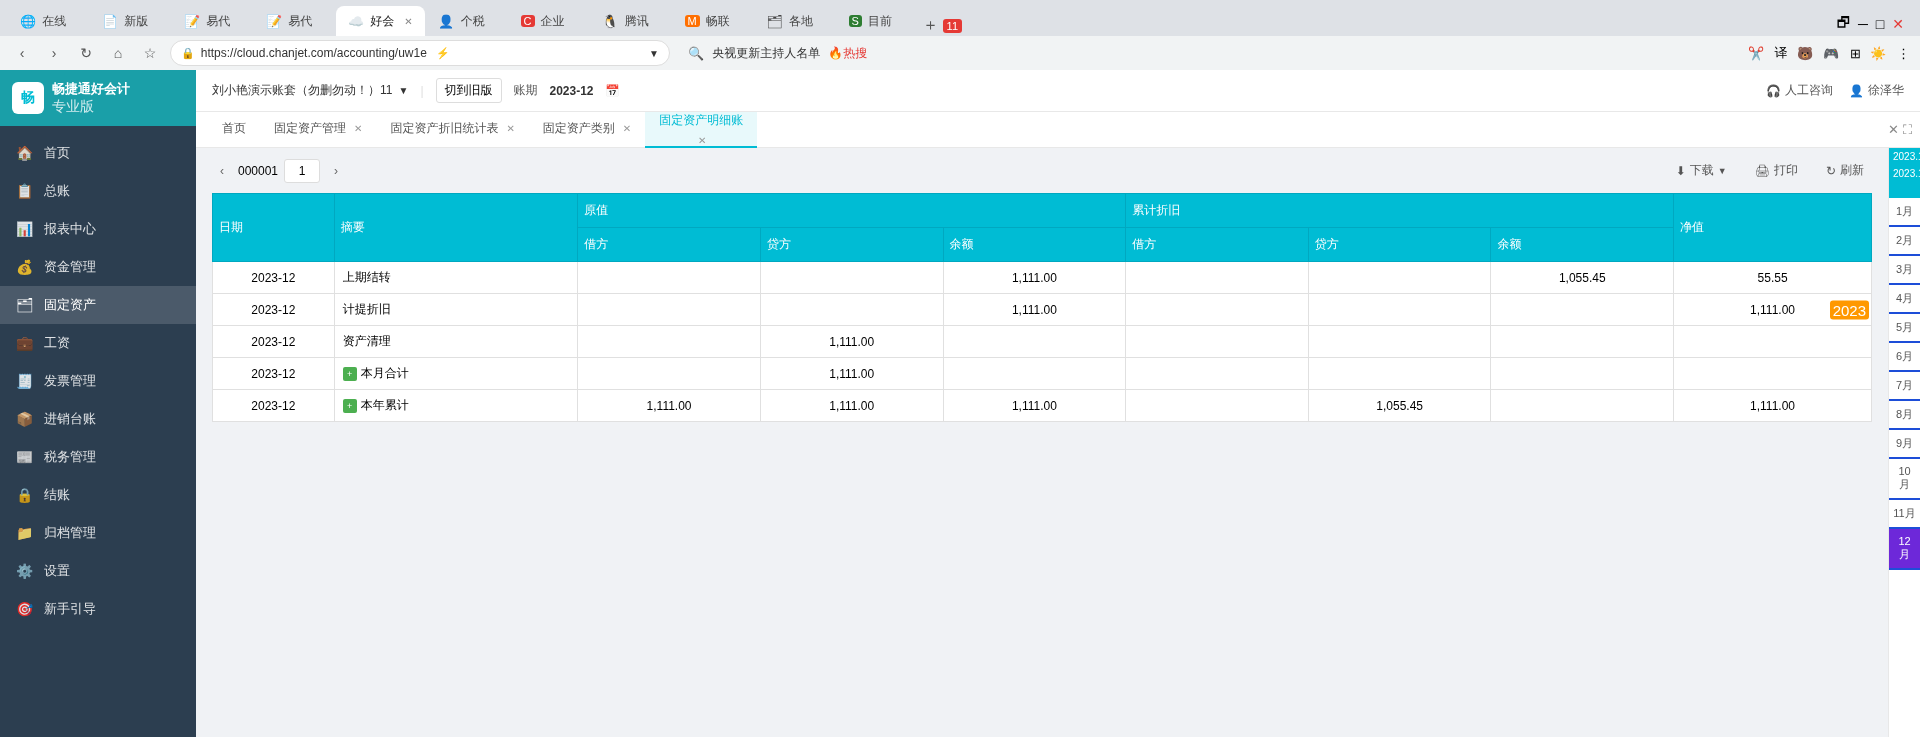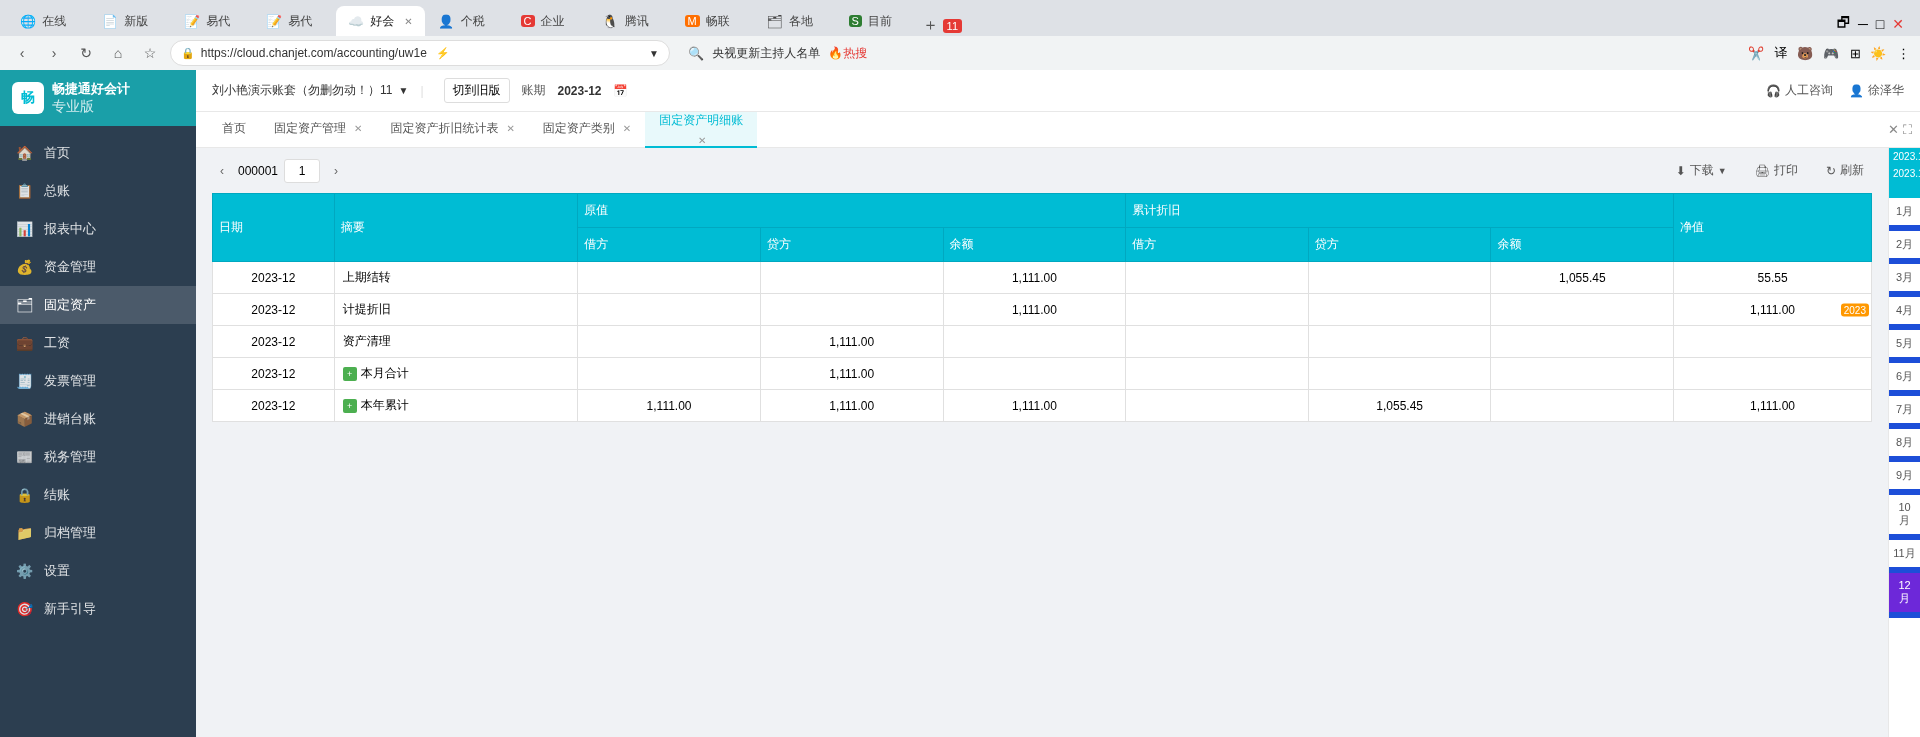--- a/index.html
+++ b/index.html
@@ -63,21 +63,21 @@
     .ledger-table th { background: #00bcd4; color: #fff; padding: 8px 6px; text-align: left; border: 1px solid #00a8c0; font-weight: normal; }
     .ledger-table td { padding: 7px 8px; border: 1px solid #e0e0e0; text-align: center; background: #fff; }
     .ledger-table td.center { text-align: center; }
     .ledger-table td.left { text-align: left; }
     .row-icon { display: inline-block; width: 14px; height: 14px; background: #4caf50; color: #fff; border-radius: 2px; font-size: 9px; text-align: center; line-height: 14px; margin-right: 4px; }
 
     
     .right-panel { width: 32px; background: #fff; border-left: 1px solid #e8e8e8; display: flex; flex-direction: column; }
     .right-panel-header { background: #00bcd4; color: #fff; writing-mode: vertical-rl; text-align: center; padding: 8px 4px; font-size: 11px; cursor: pointer; white-space: nowrap; }
     .month-list { flex: 1; display: flex; flex-direction: column; overflow-y: auto; }
-    .month-item { padding: 6px 4px; text-align: center; font-size: 11px; cursor: pointer; color: #555; border-bottom: 6px solid #1d4ed8; }
+    .month-item { padding: 6px 4px; text-align: center; font-size: 11px; cursor: pointer; color: #555; border-bottom: 2px solid #1d4ed8; }
     .month-item.active { background: #6d28d9; color: #fff; }
 
     .period-dates { background: #00bcd4; color: #fff; font-size: 10px; padding: 3px 4px; text-align: center; }
 
     
     ::-webkit-scrollbar { width: 4px; height: 4px; }
     ::-webkit-scrollbar-track { background: #f1f1f1; }
     ::-webkit-scrollbar-thumb { background: #ccc; border-radius: 2px; }
   </style>
 </head>
@@ -241,21 +241,21 @@
   </div>
 
   <div class="main-content">
 
     <div class="app-header">
       <div class="company-selector">
         <span>刘小艳演示账套（勿删勿动！）11</span>
         <span style="font-size:10px;">▼</span>
       </div>
       <span style="color:#e0e0e0;">|</span>
-      <span style="background:#fff;border:1px solid #ddd;padding:3px 8px;border-radius:3px;cursor:pointer;font-size:12px;margin-left:8px;">切到旧版</span>
+      <span style="background:#fff;border:1px solid #ddd;padding:3px 8px;border-radius:3px;cursor:pointer;font-size:12px;">切到旧版</span>
       <span style="font-size:12px;color:#555;">账期</span>
       <span style="font-size:12px;color:#333;font-weight:bold;">2023-12</span>
       <span style="font-size:12px;cursor:pointer;">📅</span>
       <div class="header-actions">
         <span style="cursor:pointer;display:flex;align-items:center;gap:4px;">
           <span>🎧</span>
           <span>人工咨询</span>
         </span>
         <span style="cursor:pointer;display:flex;align-items:center;gap:4px;">
           <span>👤</span>
@@ -355,21 +355,21 @@
                 计提折旧
               </td>
               <td></td>
               <td></td>
               <td>1,111.00</td>
               <td></td>
               <td></td>
               <td></td>
               <td style="position:relative;">
                 1,111.00
-                <span style="position:absolute;right:2px;top:50%;transform:translateY(-50%);background:#ff9800;color:#fff;border-radius:3px;padding:1px 3px;font-size:10px;">2023</span>
+                <span style="position:absolute;right:2px;top:50%;transform:translateY(-50%);background:#ff9800;color:#fff;border-radius:3px;padding:1px 3px;font-size:15px;">2023</span>
               </td>
             </tr>
 
             <tr>
               <td class="center">2023-12</td>
               <td class="left">资产清理</td>
               <td></td>
               <td>1,111.00</td>
               <td></td>
               <td></td>

